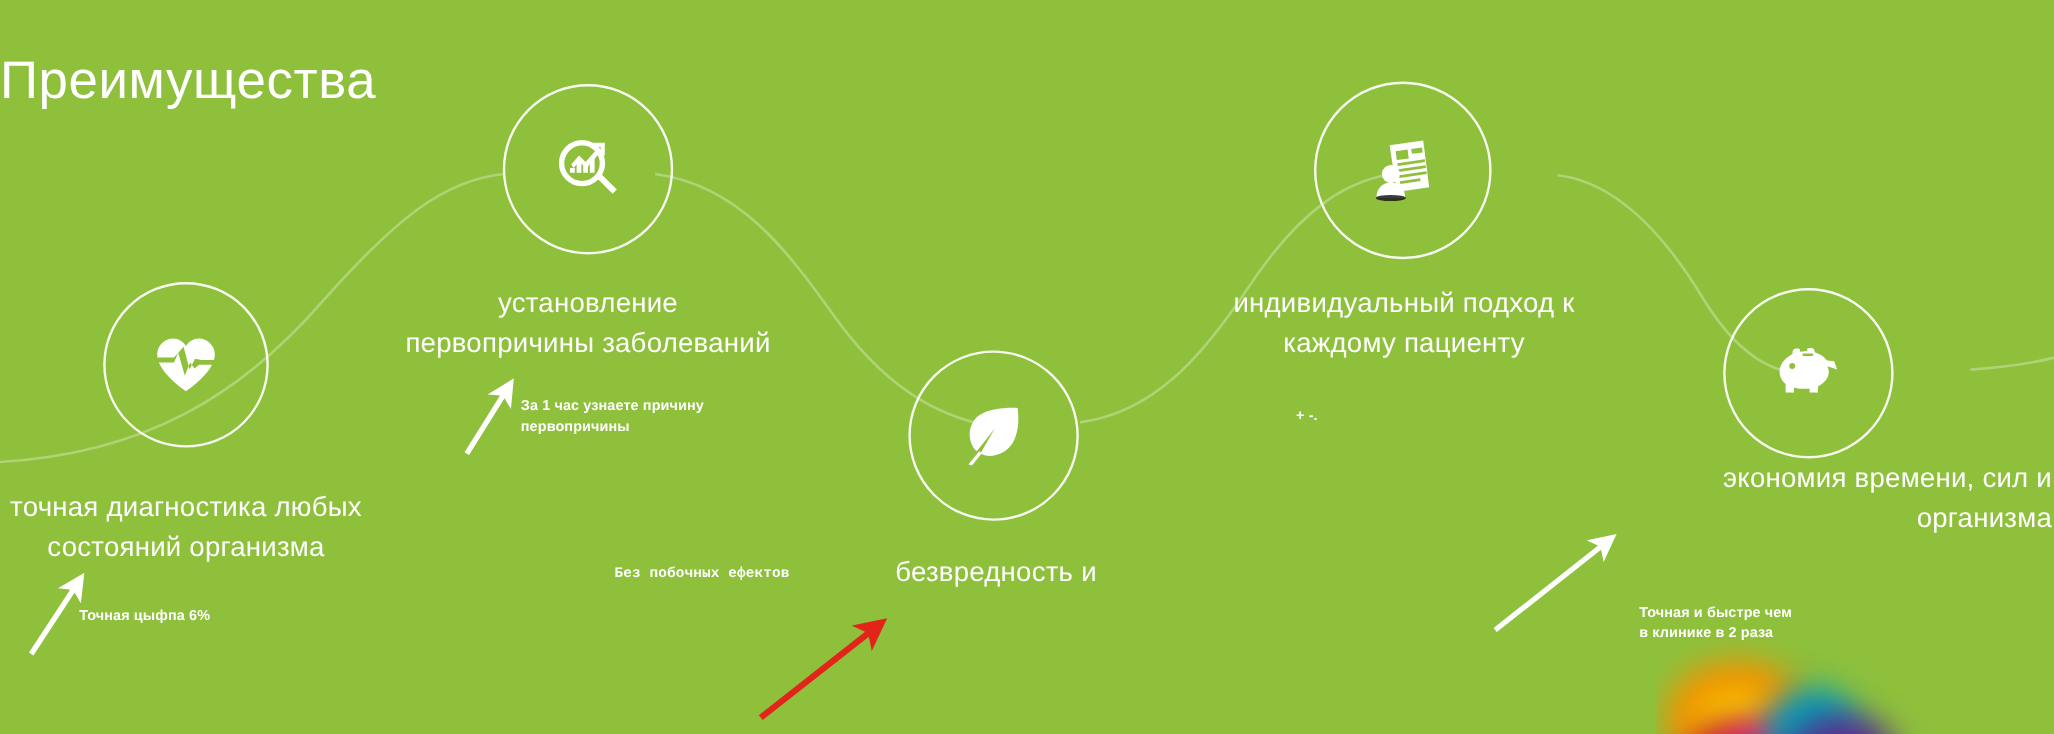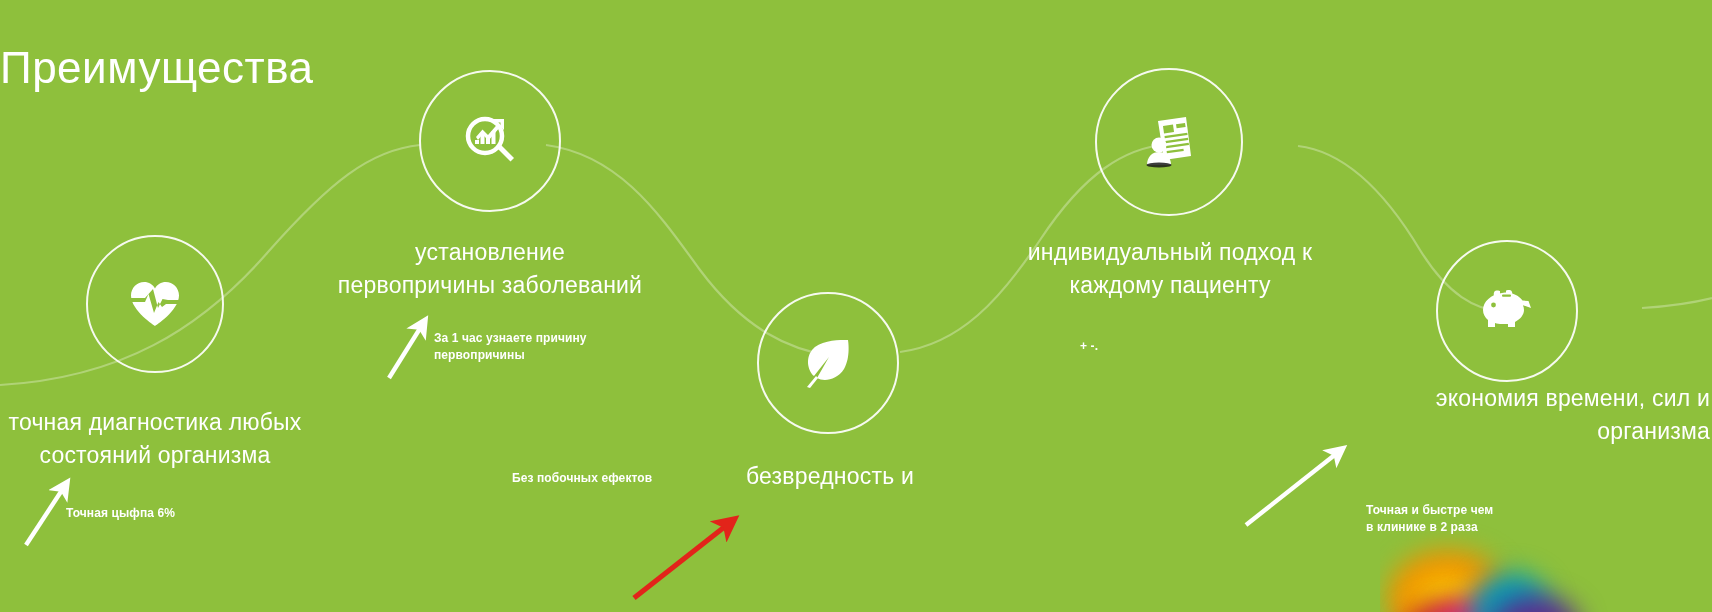--- a/index.html
+++ b/index.html
@@ -224,21 +224,21 @@
 
   <div class="annotation-note" style="left:66px; top:505px; width:250px;">
     <div>Точная цыфпа 6%</div>
   </div>
 
   <div class="annotation-note" style="left:434px; top:330px; width:250px;">
     <div>За 1 час узнаете причину</div>
     <div>первопричины</div>
   </div>
 
-  <div class="annotation-note" style="left:512px; top:470px; width:230px;">
+  <div class="annotation-note" style="left:512px; top:470px; width:230px;font-family:Liberation Mono, monospace;">
     <div>Без побочных ефектов</div>
   </div>
 
   <div class="annotation-note" style="left:1080px; top:338px; width:120px;">
     <div>+ -.</div>
   </div>
 
   <div class="annotation-note" style="left:1366px; top:502px; width:280px;">
     <div>Точная и быстре чем</div>
     <div>в клинике в 2 раза</div>

